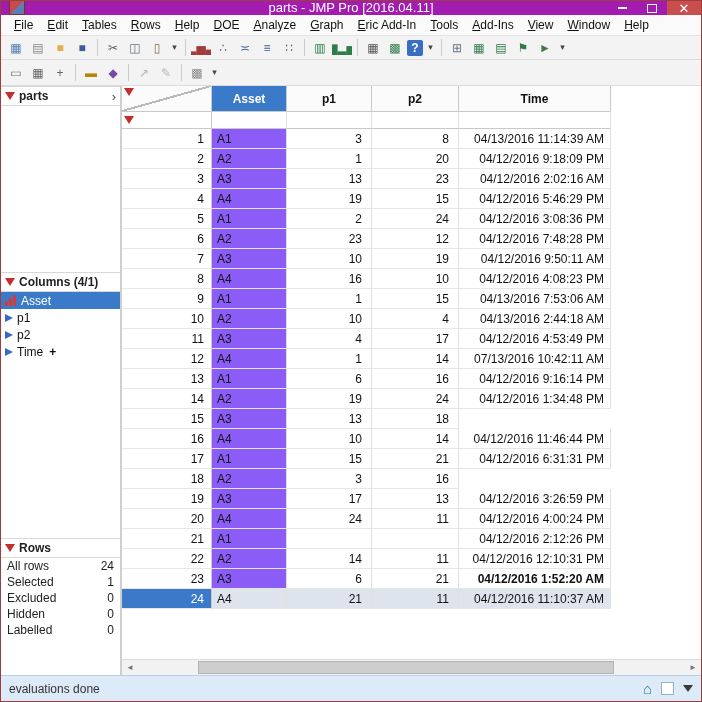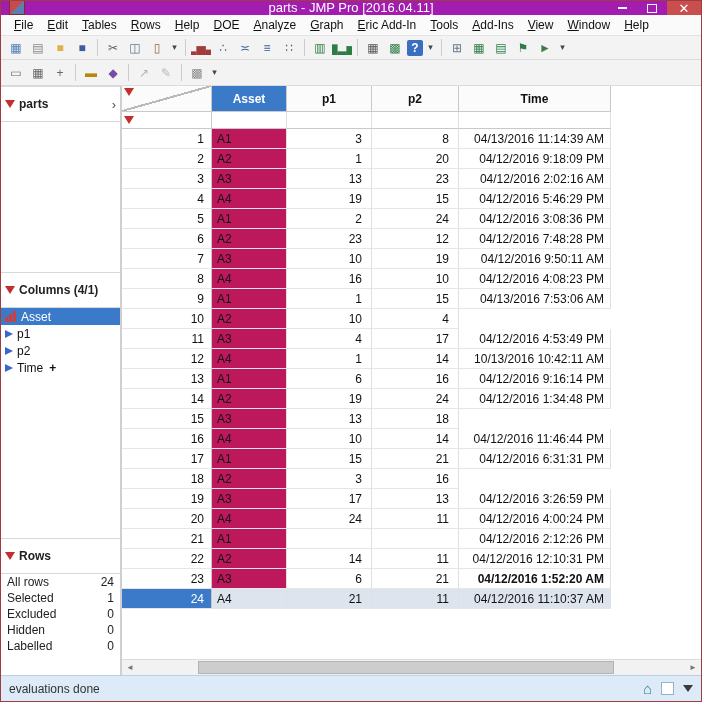--- a/index.html
+++ b/index.html
@@ -32,21 +32,21 @@
 
   
   .content { flex:1; display:flex; min-height:0; }
 
   
   .sidebar { width:121px; flex:0 0 auto; display:flex; flex-direction:column; background:#fff; border-right:2px solid #cfcfcf; }
   .panel { display:flex; flex-direction:column; }
   .panel-parts { height:186px; }
   .panel-columns { height:266px; }
   .panel-rows { flex:1; }
-  .panel-header { height:36px; display:flex; align-items:center; gap:4px; padding:0 4px; border-top:1px solid #d8d8d8; border-bottom:1px solid #d8d8d8; background:#fff; font-size:12px; font-weight:bold; color:#222; flex:0 0 auto; }
+  .panel-header { height:20px; display:flex; align-items:center; gap:4px; padding:0 4px; border-top:1px solid #d8d8d8; border-bottom:1px solid #d8d8d8; background:#fff; font-size:12px; font-weight:bold; color:#222; flex:0 0 auto; }
   .panel-body { flex:1; background:#fff; }
   .red-tri { width:0; height:0; border-left:5px solid transparent; border-right:5px solid transparent; border-top:8px solid #c42e2e; flex:0 0 auto; }
   .chev { margin-left:auto; color:#555; font-weight:normal; font-size:13px; }
 
   .col-item { height:17px; display:flex; align-items:center; gap:4px; padding:0 4px; font-size:12px; color:#111; }
   .col-item.sel { background:#3b7ac9; color:#fff; }
   .icon-nominal { width:12px; height:11px; flex:0 0 auto;
     background:
       linear-gradient(#d43c3c,#d43c3c) 0 100%/3px 5px no-repeat,
       linear-gradient(#d43c3c,#d43c3c) 4px 100%/3px 8px no-repeat,
@@ -69,21 +69,21 @@
       #fbfbfb; }
 
   .tstrip { display:flex; height:17px; flex:0 0 auto; }
   .strip-first { width:90px; border-right:1px solid #c9c9c9; border-bottom:1px solid #c9c9c9; display:flex; align-items:center; padding-left:2px; background:#fff; flex:0 0 auto; }
   .strip-cell { border-right:1px solid #e0e0e0; border-bottom:1px solid #c9c9c9; background:#fff; flex:0 0 auto; }
 
   .trow { display:flex; height:20px; flex:0 0 auto; }
   .numcell { justify-content:flex-end; padding-right:7px; border-right:1px solid #c9c9c9; border-bottom:1px solid #e6e6e6; font-size:12px; color:#111; background:#fff; display:flex; align-items:center; flex:0 0 auto; }
   .numcell.sel { background:#3b7ac9; color:#fff; }
   .dcell { border-right:1px solid #e0e0e0; border-bottom:1px solid #e6e6e6; display:flex; align-items:center; font-size:12px; color:#111; background:#fff; flex:0 0 auto; }
-  .dcell.asset { justify-content:flex-start; padding-left:5px; background:#be185d; }
+  .dcell.asset { justify-content:flex-start; padding-left:5px; background:#8b5cf6; }
   .dcell.num { justify-content:flex-end; padding-right:9px; }
   .dcell.time { justify-content:flex-end; padding-right:6px; }
   .trow.selected .dcell { background:#dde4ee; }
 
   .tfill { flex:1; background:#fff; }
   .hscroll { height:16px; flex:0 0 auto; display:flex; background:#f2f2f2; border-top:1px solid #dcdcdc; }
   .scroll-arrow { width:16px; display:flex; align-items:center; justify-content:center; font-size:8px; color:#777; flex:0 0 auto; }
   .scroll-track { flex:1; position:relative; }
   .scroll-thumb { position:absolute; top:1px; bottom:1px; left:11%; width:76%; background:#cdcdcd; border:1px solid #b3b3b3; }
 
@@ -326,34 +326,35 @@
             <div class="dcell asset" style="width: 75px;">A1</div>
             <div class="dcell num" style="width: 85px;">1</div>
             <div class="dcell num" style="width: 87px;">15</div>
             <div class="dcell time" style="width: 152px;">04/13/2016 7:53:06 AM</div>
           </div>
           <div class="trow">
             <div class="numcell" style="width: 90px;">10</div>
             <div class="dcell asset" style="width: 75px;">A2</div>
             <div class="dcell num" style="width: 85px;">10</div>
             <div class="dcell num" style="width: 87px;">4</div>
+            <div class="dcell time" style="width: 152px;">04/13/2016 2:44:18 AM</div>
           </div>
           <div class="trow">
             <div class="numcell" style="width: 90px;">11</div>
             <div class="dcell asset" style="width: 75px;">A3</div>
             <div class="dcell num" style="width: 85px;">4</div>
             <div class="dcell num" style="width: 87px;">17</div>
             <div class="dcell time" style="width: 152px;">04/12/2016 4:53:49 PM</div>
           </div>
           <div class="trow">
             <div class="numcell" style="width: 90px;">12</div>
             <div class="dcell asset" style="width: 75px;">A4</div>
             <div class="dcell num" style="width: 85px;">1</div>
             <div class="dcell num" style="width: 87px;">14</div>
-            <div class="dcell time" style="width: 152px;">10/13/2016 10:42:11 AM</div>
+            <div class="dcell time" style="width: 152px;">07/13/2016 10:42:11 AM</div>
           </div>
           <div class="trow">
             <div class="numcell" style="width: 90px;">13</div>
             <div class="dcell asset" style="width: 75px;">A1</div>
             <div class="dcell num" style="width: 85px;">6</div>
             <div class="dcell num" style="width: 87px;">16</div>
             <div class="dcell time" style="width: 152px;">04/12/2016 9:16:14 PM</div>
           </div>
           <div class="trow">
             <div class="numcell" style="width: 90px;">14</div>

